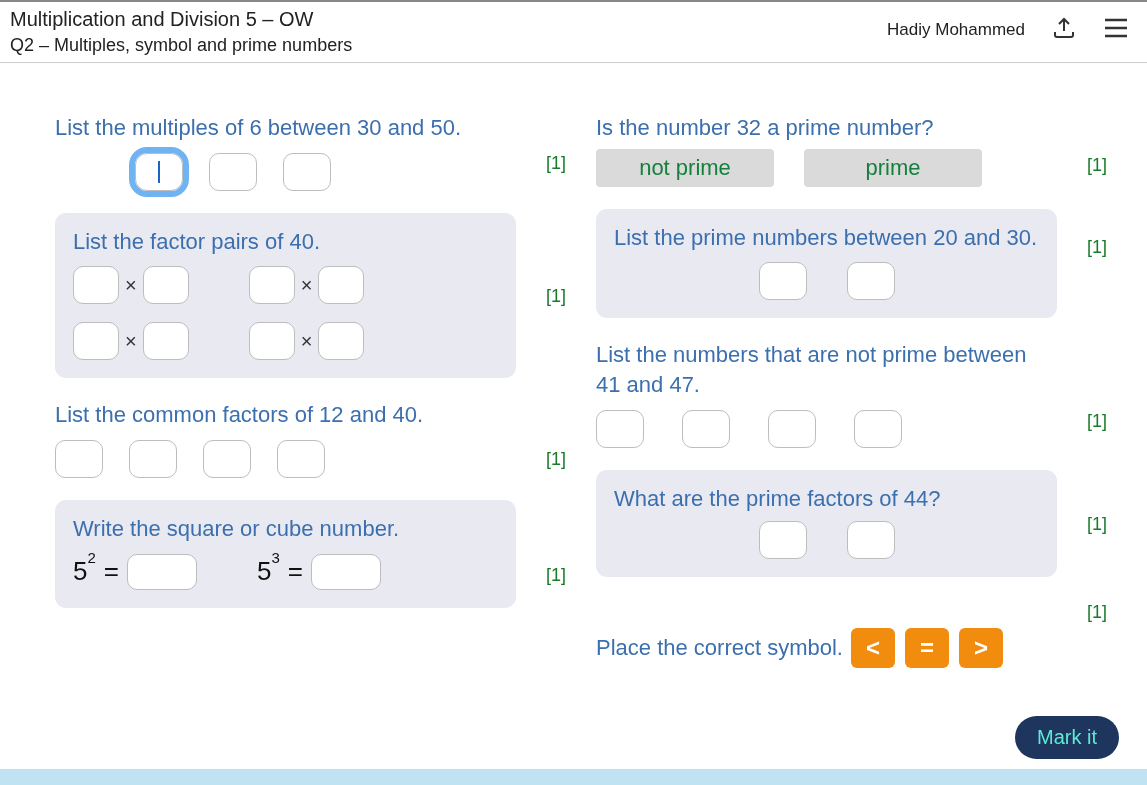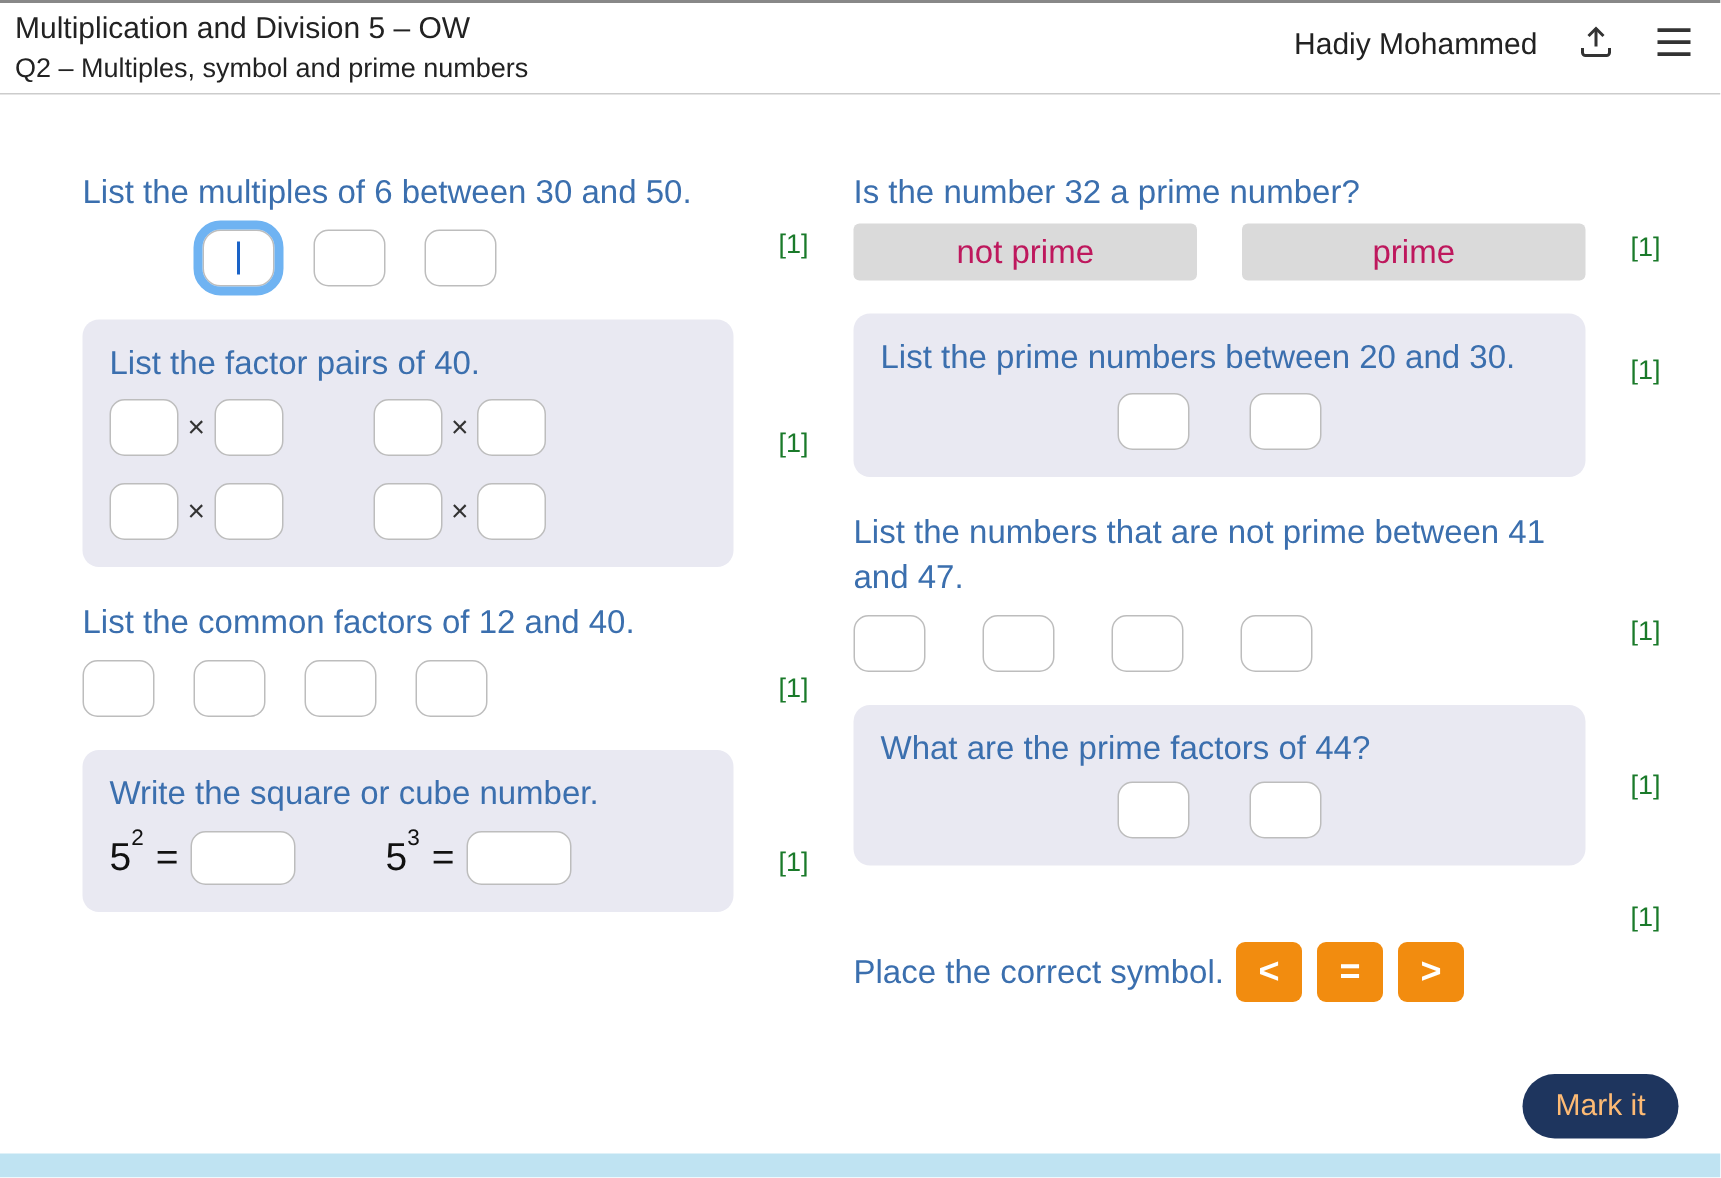--- a/index.html
+++ b/index.html
@@ -27,21 +27,21 @@
     border-bottom:1px solid #ccc;
     padding:6px 18px 6px 10px;
     display:flex;
     align-items:flex-start;
     justify-content:space-between;
     color:#222;
   }
   .header-left .title{font-size:20px;color:#222;font-weight:400;}
   .header-left .subtitle{font-size:18px;color:#222;margin-top:4px;}
   .header-right{display:flex;align-items:center;gap:26px;margin-top:8px;}
-  .user{font-size:20px;color:#222;}
+  .user{font-size:17px;color:#222;}
   .icon-btn{cursor:pointer;}
   
   .content{
     display:grid;
     grid-template-columns:1fr 1fr;
     gap:0 30px;
     padding:50px 40px 10px 55px;
   }
   .col{display:flex;flex-direction:column;gap:22px;}
   .block{position:relative;padding-right:50px;}
@@ -60,37 +60,37 @@
   .pair-row{display:flex;gap:60px;margin-top:8px;}
   .pair{display:flex;align-items:center;}
   .pair .ibox{width:46px;height:38px;}
   .sq-row{display:flex;gap:60px;align-items:flex-end;margin-top:6px;}
   .expr{font-size:26px;color:#111;display:flex;align-items:center;gap:8px;}
   .expr sup{font-size:15px;position:relative;top:-8px;}
   .expr .ibox{width:70px;height:36px;}
   .choice-row{display:flex;gap:30px;margin-top:6px;}
   .choice{
     background:var(--grey-btn);border:none;border-radius:4px;
-    padding:6px 10px;width:229px;font-size:22px;color:#be185d;cursor:pointer;
+    padding:6px 10px;width:178px;font-size:22px;color:#15803d;cursor:pointer;
   }
   .sym-btn{
     width:44px;height:40px;border:none;border-radius:6px;background:var(--orange);
     color:#fff;font-size:24px;font-weight:700;cursor:pointer;display:inline-flex;
     align-items:center;justify-content:center;
   }
   .sym-row{display:inline-flex;gap:10px;vertical-align:middle;margin-left:8px;}
   .symbol-line{color:var(--blue);font-size:22px;display:flex;align-items:center;margin-top:29px;}
   .placeholder-box{
     width:40px;height:38px;background:#d9d9d9;border-radius:4px;
     display:inline-flex;align-items:center;justify-content:center;font-size:22px;color:#444;
   }
   .bottom-eq{display:flex;justify-content:center;align-items:center;gap:12px;font-size:26px;color:#111;margin-top:10px;}
   .bottom-eq sup{font-size:15px;position:relative;top:-8px;}
   .markit{
-    position:absolute;right:28px;bottom:26px;background:var(--navy);color:#fdba74;
+    position:absolute;right:28px;bottom:26px;background:var(--navy);color:#5eead4;
     border:none;border-radius:22px;padding:10px 22px;font-size:20px;cursor:pointer;
   }
   .footer-bar{position:absolute;left:0;right:0;bottom:0;height:16px;background:#BFE3F2;}
 </style>
 </head>
 <body>
 
 <div class="header">
   <div class="header-left">
     <div class="title">Multiplication and Division 5 – OW</div>

